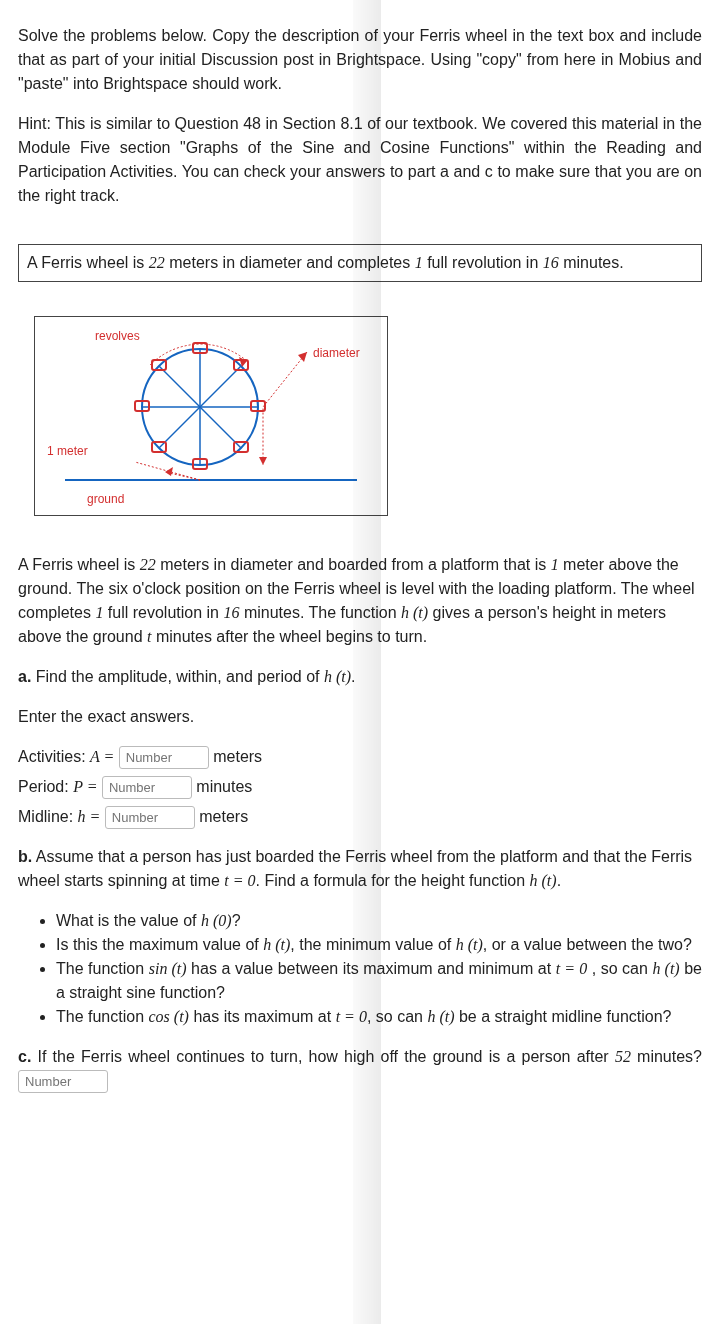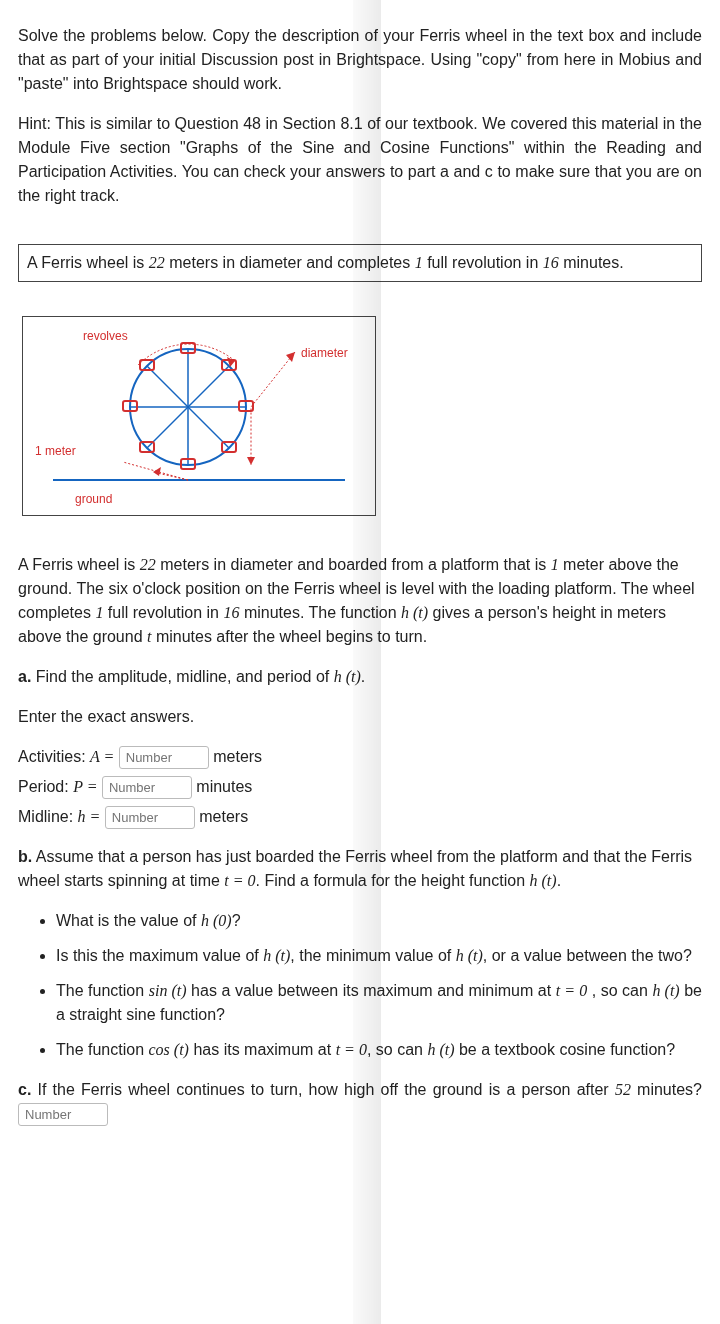--- a/index.html
+++ b/index.html
@@ -1,28 +1,28 @@
 <!DOCTYPE html>
 <html><head>
 <meta charset="utf-8">
 <style>
 body{margin:0;padding:0;font-family:Arial,Helvetica,sans-serif;background:#fff;color:#222;font-size:16px}
 .page{padding:8px 18px;max-width:720px;line-height:1.5}
 .scroll-indicator{position:fixed;top:0;left:353px;width:28px;height:100%;pointer-events:none;background:linear-gradient(to right,rgba(0,0,0,0.02),rgba(0,0,0,0.08))}
 .justify{text-align:justify}
 .box{border:1px solid #444;padding:6px 8px;margin:20px 0;display:inline-block;width:calc(100% - 18px)}
-.figure{border:1px solid #444;margin:14px 4px;display:inline-block}
+.figure{border:1px solid #444;margin:14px 16px;display:inline-block}
 svg{display:block}
 .fig-label{font-family:Arial;font-size:12px;fill:#d32f2f}
 .math{font-family:Liberation Serif, serif;font-style:italic}
 .input-num{width:76px;padding:3px 6px;font-size:13px;border:1px solid #bbb;border-radius:3px;color:#737373}
 .row{margin:6px 0}
 .bold{font-weight:bold}
 ul{margin:6px 0;padding-left:38px}
-li{margin:11px 0}
+li{margin:0 0}
 </style>
 </head>
 <body>
 
 <div class="scroll-indicator"></div>
 
 <div class="page">
 
 <p class="justify">Solve the problems below. Copy the description of your Ferris wheel in the text box and include that as part of your initial Discussion post in Brightspace. Using "copy" from here in Mobius and "paste" into Brightspace should work.</p>
 
@@ -63,21 +63,21 @@
   <text x="12" y="138" class="fig-label">1 meter</text>
   <text x="52" y="186" class="fig-label">ground</text>
 </svg>
 </div>
 
 <p>
 <span>A Ferris wheel is </span><span class="math">22</span><span> meters in diameter and boarded from a platform that is </span><span class="math">1</span><span> meter above the ground. The six o'clock position on the Ferris wheel is level with the loading platform. The wheel completes </span><span class="math">1</span><span> full revolution in </span><span class="math">16</span><span> minutes. The function </span><span class="math">h (t)</span><span> gives a person's height in meters above the ground </span><span class="math">t</span><span> minutes after the wheel begins to turn.</span>
 </p>
 
 <p>
-<span class="bold">a.</span><span> Find the amplitude, midline, and period of </span><span class="math">h (t)</span>.
+<span class="bold">a.</span><span> Find the amplitude, within, and period of </span><span class="math">h (t)</span>.
 </p>
 
 <p>Enter the exact answers.</p>
 
 <div class="row">
 <span>Activities: </span><span class="math">A =</span>
 <input class="input-num" placeholder="Number" style="">
 <span> meters</span>
 </div>
 
@@ -94,21 +94,21 @@
 </div>
 
 <p>
 <span class="bold">b.</span><span> Assume that a person has just boarded the Ferris wheel from the platform and that the Ferris wheel starts spinning at time </span><span class="math">t = 0</span><span>. Find a formula for the height function </span><span class="math">h (t)</span>.
 </p>
 
 <ul>
 <li><span>What is the value of </span><span class="math">h (0)</span><span>?</span></li>
 <li><span>Is this the maximum value of </span><span class="math">h (t)</span><span>, the minimum value of </span><span class="math">h (t)</span><span>, or a value between the two?</span></li>
 <li class="justify"><span>The function </span><span class="math">sin (t)</span><span> has a value between its maximum and minimum at </span><span class="math">t = 0</span><span> , so can </span><span class="math">h (t)</span><span> be a straight sine function?</span></li>
-<li class="justify"><span>The function </span><span class="math">cos (t)</span><span> has its maximum at </span><span class="math">t = 0</span><span>, so can </span><span class="math">h (t)</span><span> be a textbook cosine function?</span></li>
+<li class="justify"><span>The function </span><span class="math">cos (t)</span><span> has its maximum at </span><span class="math">t = 0</span><span>, so can </span><span class="math">h (t)</span><span> be a straight midline function?</span></li>
 </ul>
 
 <p class="justify">
 <span class="bold">c.</span><span> If the Ferris wheel continues to turn, how high off the ground is a person after </span><span class="math">52</span><span> minutes? </span>
 <input class="input-num" placeholder="Number" style="">
 </p>
 
 </div>
 
 </body></html>

